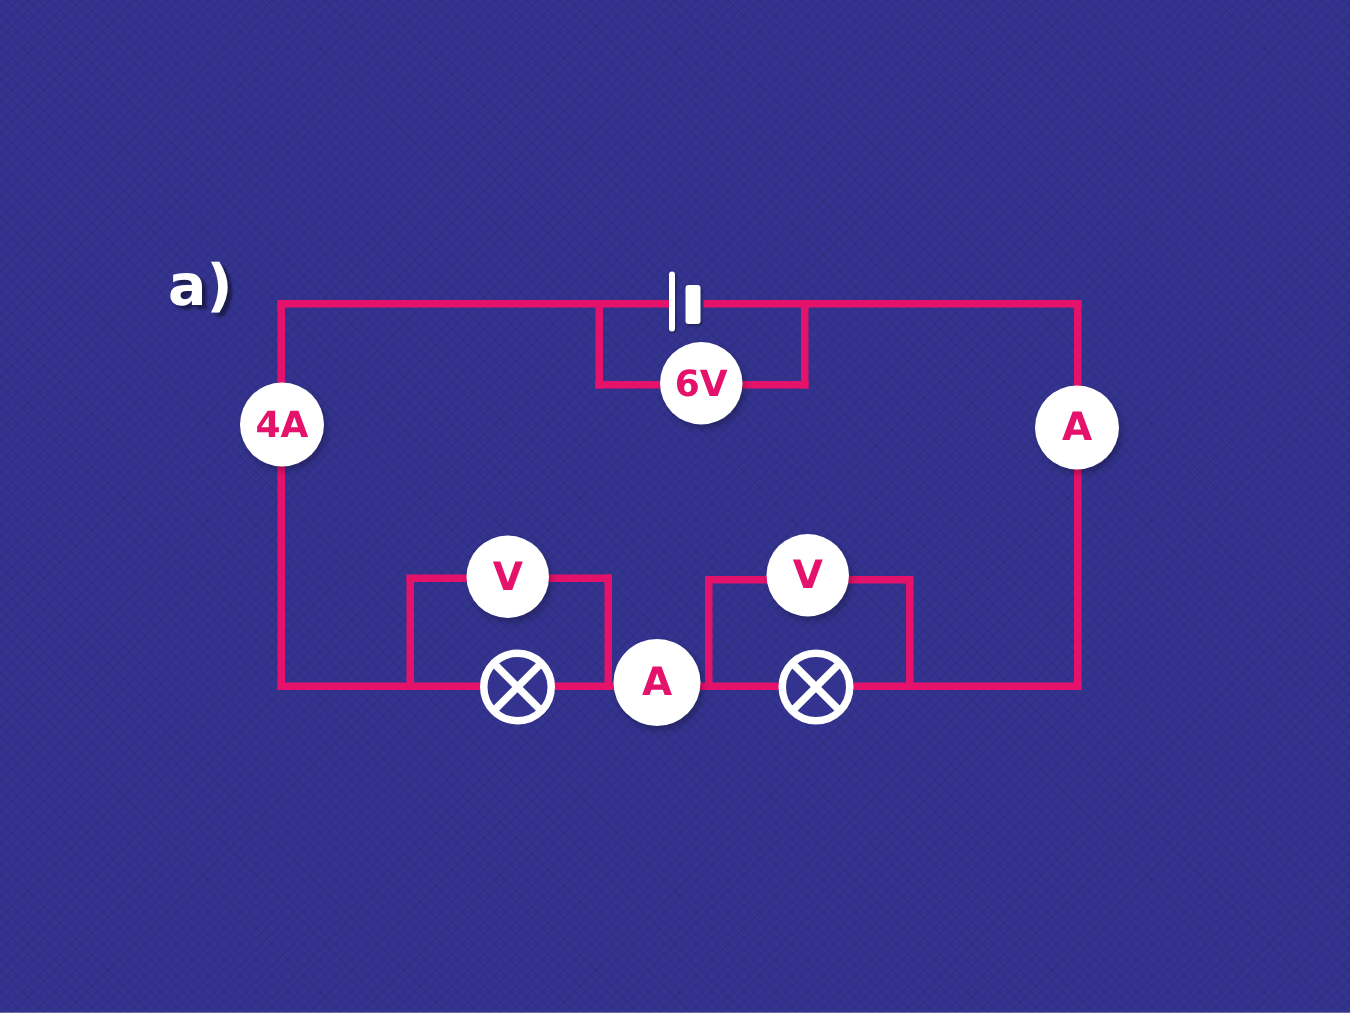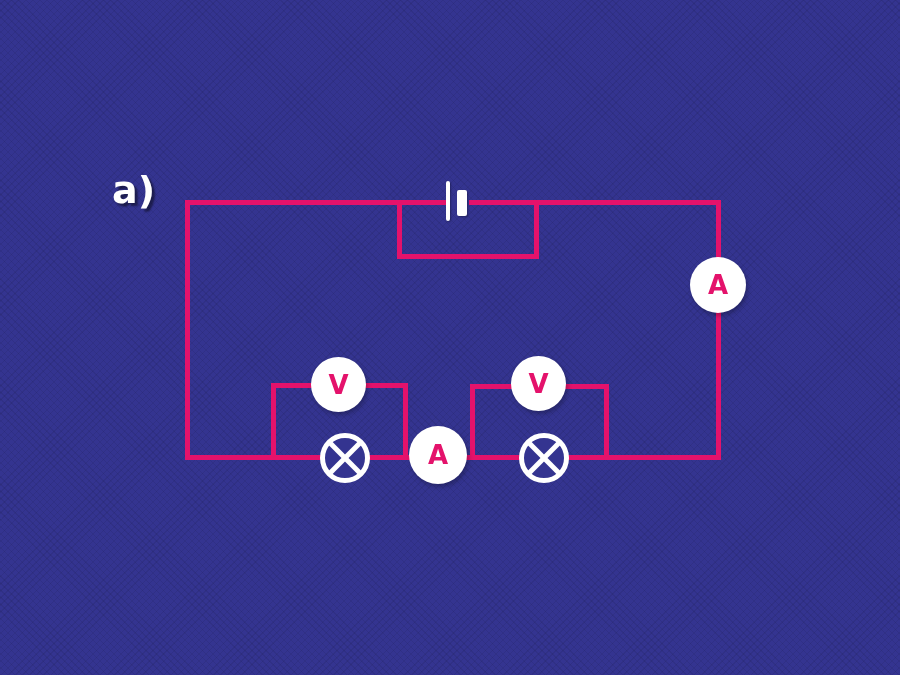--- a/index.html
+++ b/index.html
@@ -62,25 +62,31 @@
   <div class="wire" style="left:470px;top:385px;width:5px;height:74px;"></div>
   <div class="wire" style="left:470px;top:384px;width:139px;height:5px;"></div>
   <div class="wire" style="left:604px;top:384px;width:5px;height:75px;"></div>
 
   <div>
     <div class="mask" style="left:449px;top:196px;width:20px;height:13px;"></div>
     <div class="plate" style="left:446px;top:181px;width:4px;height:40px;"></div>
     <div class="plate" style="left:457px;top:190px;width:10px;height:26px;"></div>
   </div>
 
+  <div class="meter" style="left:160px;top:255px;width:56px;height:56px;font-size:24px;">
+    <span>4A</span>
+  </div>
 
   <div class="meter" style="left:690px;top:257px;width:56px;height:56px;font-size:26px;">
     <span>A</span>
   </div>
 
+  <div class="meter" style="left:440px;top:228px;width:55px;height:55px;font-size:24px;">
+    <span>6V</span>
+  </div>
 
   <div class="meter" style="left:311px;top:357px;width:55px;height:55px;font-size:26px;">
     <span>V</span>
   </div>
 
   <div class="meter" style="left:511px;top:356px;width:55px;height:55px;font-size:26px;">
     <span>V</span>
   </div>
 
   <div class="meter" style="left:409px;top:426px;width:58px;height:58px;font-size:26px;">

